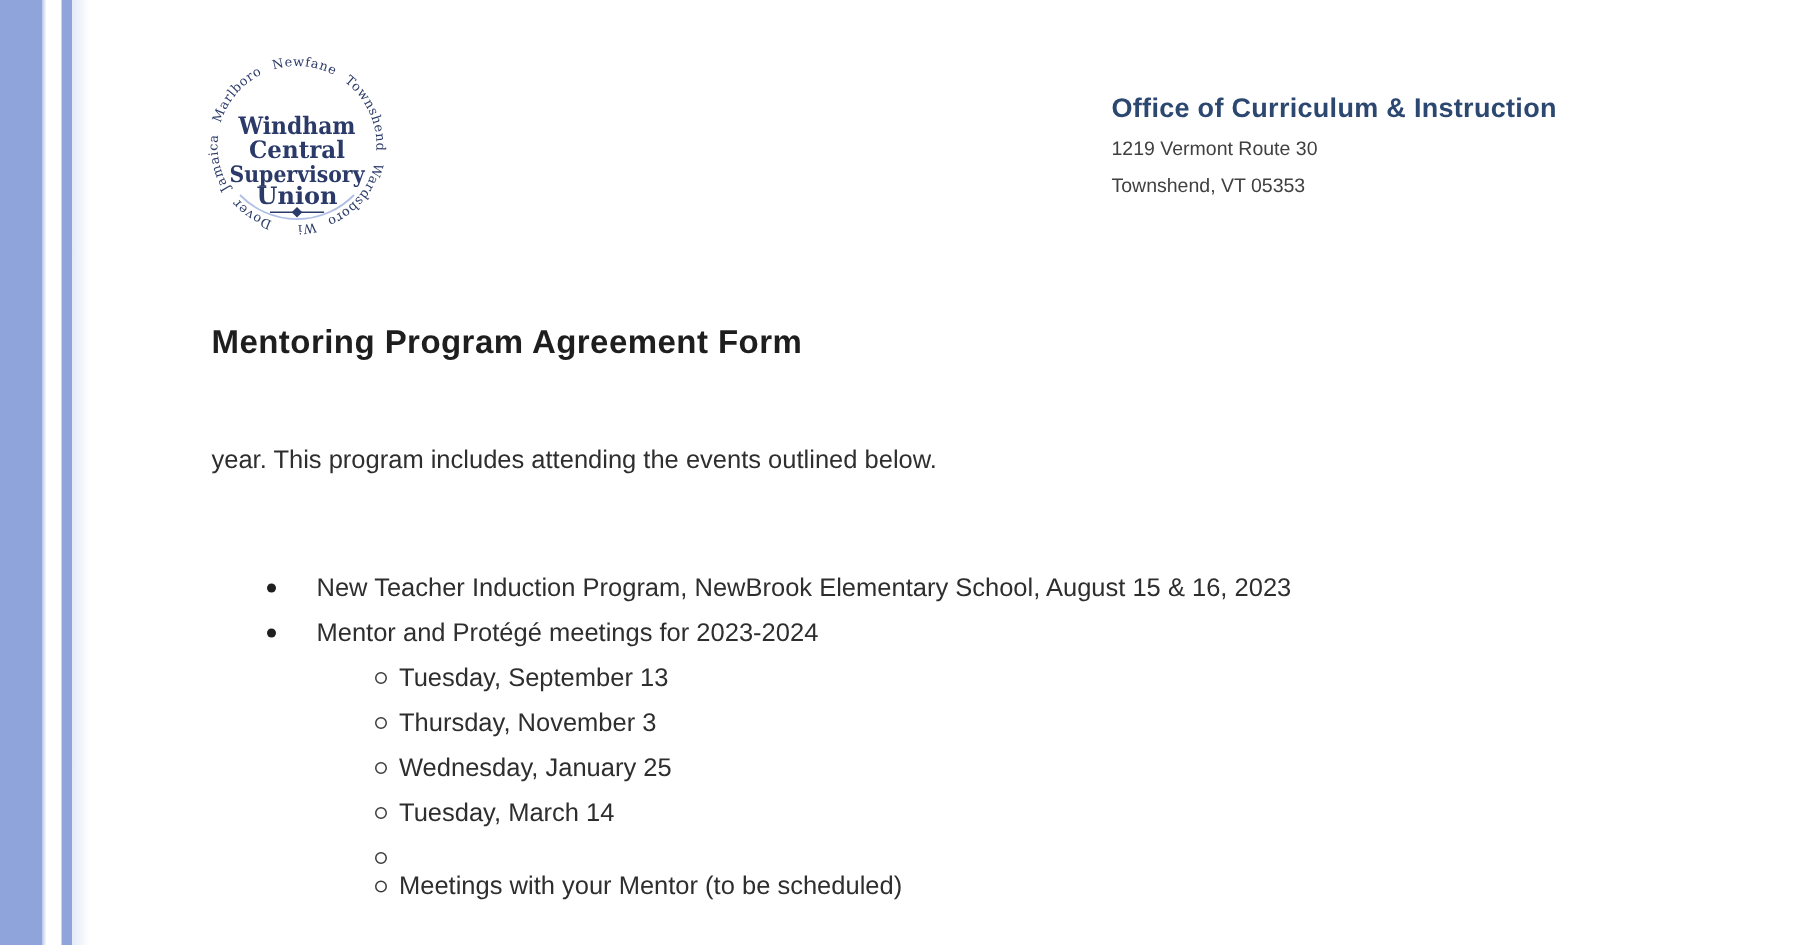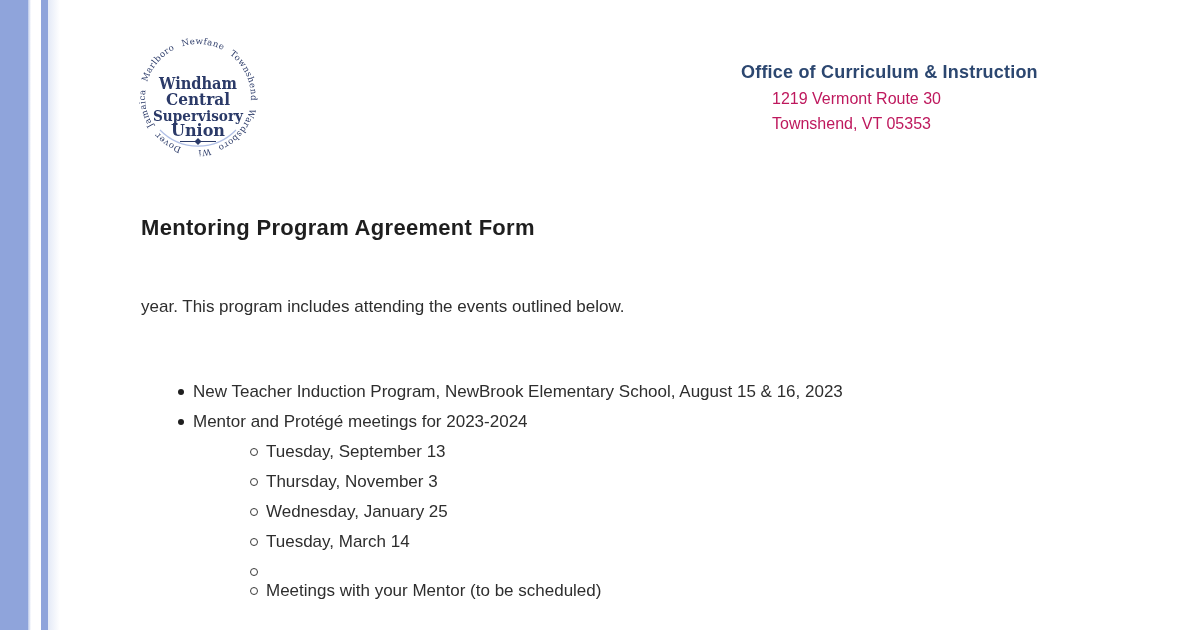--- a/index.html
+++ b/index.html
@@ -23,39 +23,39 @@
 
   
   .logo { position: absolute; left: 138px; top: 36px; width: 122px; height: 126px; }
   .seal-ring   { font-family: "DejaVu Serif", serif; font-size: 8.6px; letter-spacing: 0.45px;
                  word-spacing: 4.5px; fill: #2B3A68; }
   .seal-center { font-family: "DejaVu Serif", serif; font-weight: bold; fill: #2B3A68; }
 
   
   .office-block { position: absolute; left: 741px; top: 60px; line-height: 25.5px; }
   .office-title { font-size: 18px; font-weight: bold; color: #2C4770; letter-spacing: 0.2px; }
-  .office-addr  { font-size: 16px; color: #be185d; margin-left: 31px; }
+  .office-addr  { font-size: 13px; color: #404040; }
 
   
   .doc-title {
     position: absolute; left: 141px; top: 215px;
     font-size: 22px; font-weight: bold; color: #1e1e1e; letter-spacing: 0.3px;
   }
   .intro {
     position: absolute; left: 141px; top: 292px;
     font-size: 17px; line-height: 30px; color: #2e2e2e; width: 960px;
   }
   .list { position: absolute; left: 141px; top: 377px; width: 960px;
           font-size: 17px; line-height: 30px; color: #2e2e2e; }
   .row  { display: flex; align-items: flex-start; }
   .dot  {
     flex: 0 0 auto; width: 6px; height: 6px; border-radius: 50%;
     background: #1f1f1f; margin: 12px 0 0 37px;
   }
-  .l1-text { margin-left: 9px; }
+  .l1-text { margin-left: 27px; }
   .circ {
     flex: 0 0 auto; width: 8px; height: 8px; border-radius: 50%;
     border: 1.4px solid #3a3a3a; background: transparent; margin: 11px 0 0 109px;
   }
   .l2-text { margin-left: 8px; }
 </style>
 </head>
 <body>
 
 <div class="bar-wide"></div>

